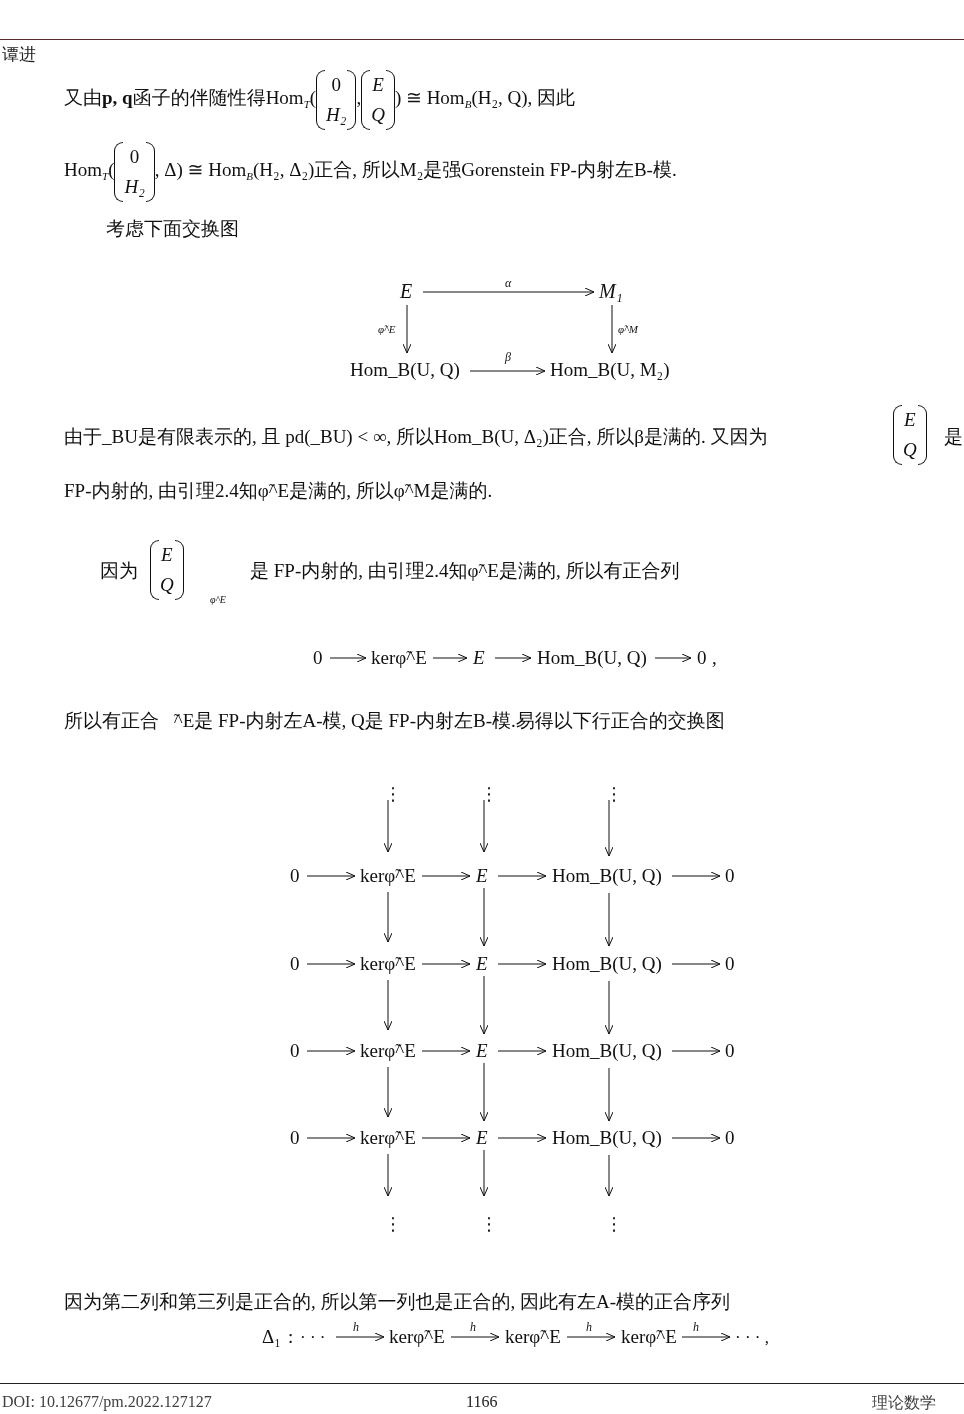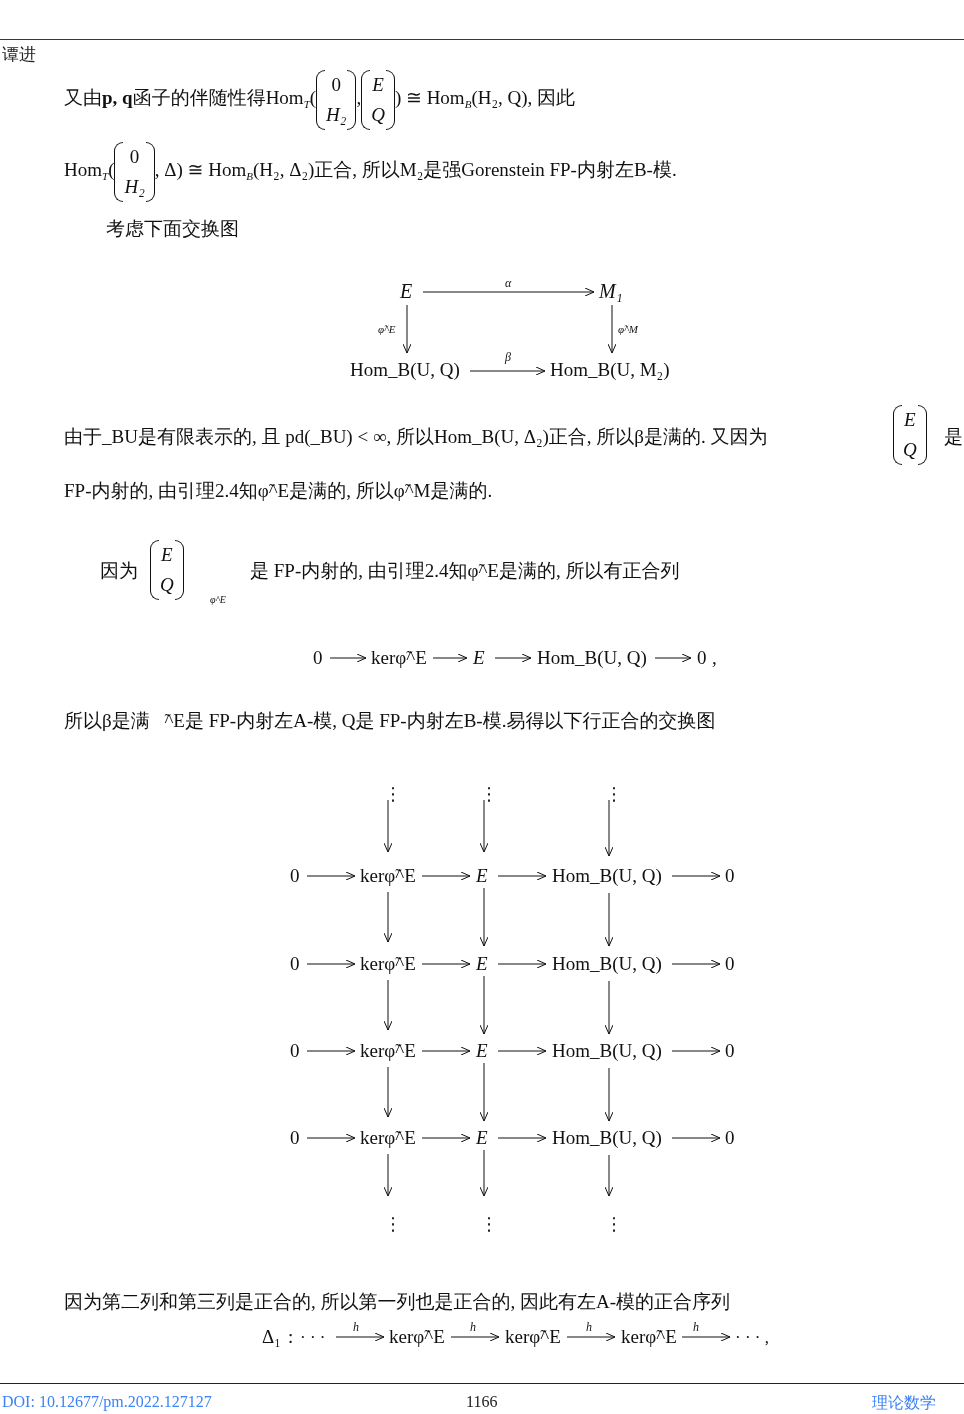--- a/index.html
+++ b/index.html
@@ -5,21 +5,21 @@
   html, body { margin:0; padding:0; background:#fff; }
   body { width:964px; height:1414px; position:relative; overflow:hidden;
          font-family:"Liberation Serif","DejaVu Serif",serif; color:#111; font-size:19px; }
   .abs { position:absolute; white-space:nowrap; }
   .bf { font-weight:bold;text-align:center; }
   .sup { font-size:11px; vertical-align:9px; font-style:italic;margin-left:12px; }
   .tsub { font-size:11px; vertical-align:-4px; font-style:italic; }
   .header-author { left:2px; top:2px; font-size:17px; color:#222;margin-top:41px; }
   .header-rule { left:0; top:39px; width:964px; height:1px; background:#5a2a2a; }
   .footer-rule { left:0; top:1383px; width:964px; height:1px; background:#222; }
-  .footer { top:1393px; font-size:16px; color:#3b82f6; }
+  .footer { top:1393px; font-size:16px; color:#404040; }
   .footer-page { color:#222; }
   .pm { display:inline-block; vertical-align:middle; position:relative; padding:0 10px; text-align:center; line-height:30px; }
   .pm::before, .pm::after { content:""; position:absolute; top:0; bottom:0; width:8px; border:1.5px solid #111; }
   .pm::before { left:0; border-right:none; border-radius:10px 0 0 10px; }
   .pm::after { right:0; border-left:none; border-radius:0 10px 10px 0; }
   .pm span { display:block; font-style:italic; }
   .pm span.up { font-style:normal; }
   svg.diag { position:absolute; left:0; top:0; overflow:visible; }
   svg text { font-family:"Liberation Serif","DejaVu Serif",serif; fill:#111; }
 </style>
@@ -81,21 +81,21 @@
   <text x="371" y="664" font-size="19">kerφ̃^E</text>
   <line x1="433" y1="658" x2="467" y2="658" stroke="#111" stroke-width="1" marker-end="url(#ah)"></line>
   <text x="473" y="664" font-size="19" font-style="italic">E</text>
   <line x1="495" y1="658" x2="531" y2="658" stroke="#111" stroke-width="1" marker-end="url(#ah)"></line>
   <text x="537" y="664" font-size="19">Hom_B(U, Q)</text>
   <line x1="655" y1="658" x2="691" y2="658" stroke="#111" stroke-width="1" marker-end="url(#ah)"></line>
   <text x="697" y="664" font-size="19">0</text>
   <text x="712" y="664" font-size="19">,</text>
 </svg>
 
-<div class="abs" style="left:64px; top:708px;">所以β是满的̃^E是 FP-内射左A-模, Q是 FP-内射左B-模.易得以下行正合的交换图</div>
+<div class="abs" style="left:64px; top:708px;">所以有正合列̃^E是 FP-内射左A-模, Q是 FP-内射左B-模.易得以下行正合的交换图</div>
 
 <svg class="diag" width="964" height="1414">
 
   <text x="384" y="800" font-size="18">⋮</text>
   <text x="480" y="800" font-size="18">⋮</text>
   <text x="605" y="800" font-size="18">⋮</text>
   <line x1="388" y1="800" x2="388" y2="852" stroke="#111" stroke-width="1" marker-end="url(#ah)"></line>
   <line x1="484" y1="800" x2="484" y2="852" stroke="#111" stroke-width="1" marker-end="url(#ah)"></line>
   <line x1="609" y1="800" x2="609" y2="856" stroke="#111" stroke-width="1" marker-end="url(#ah)"></line>
 

